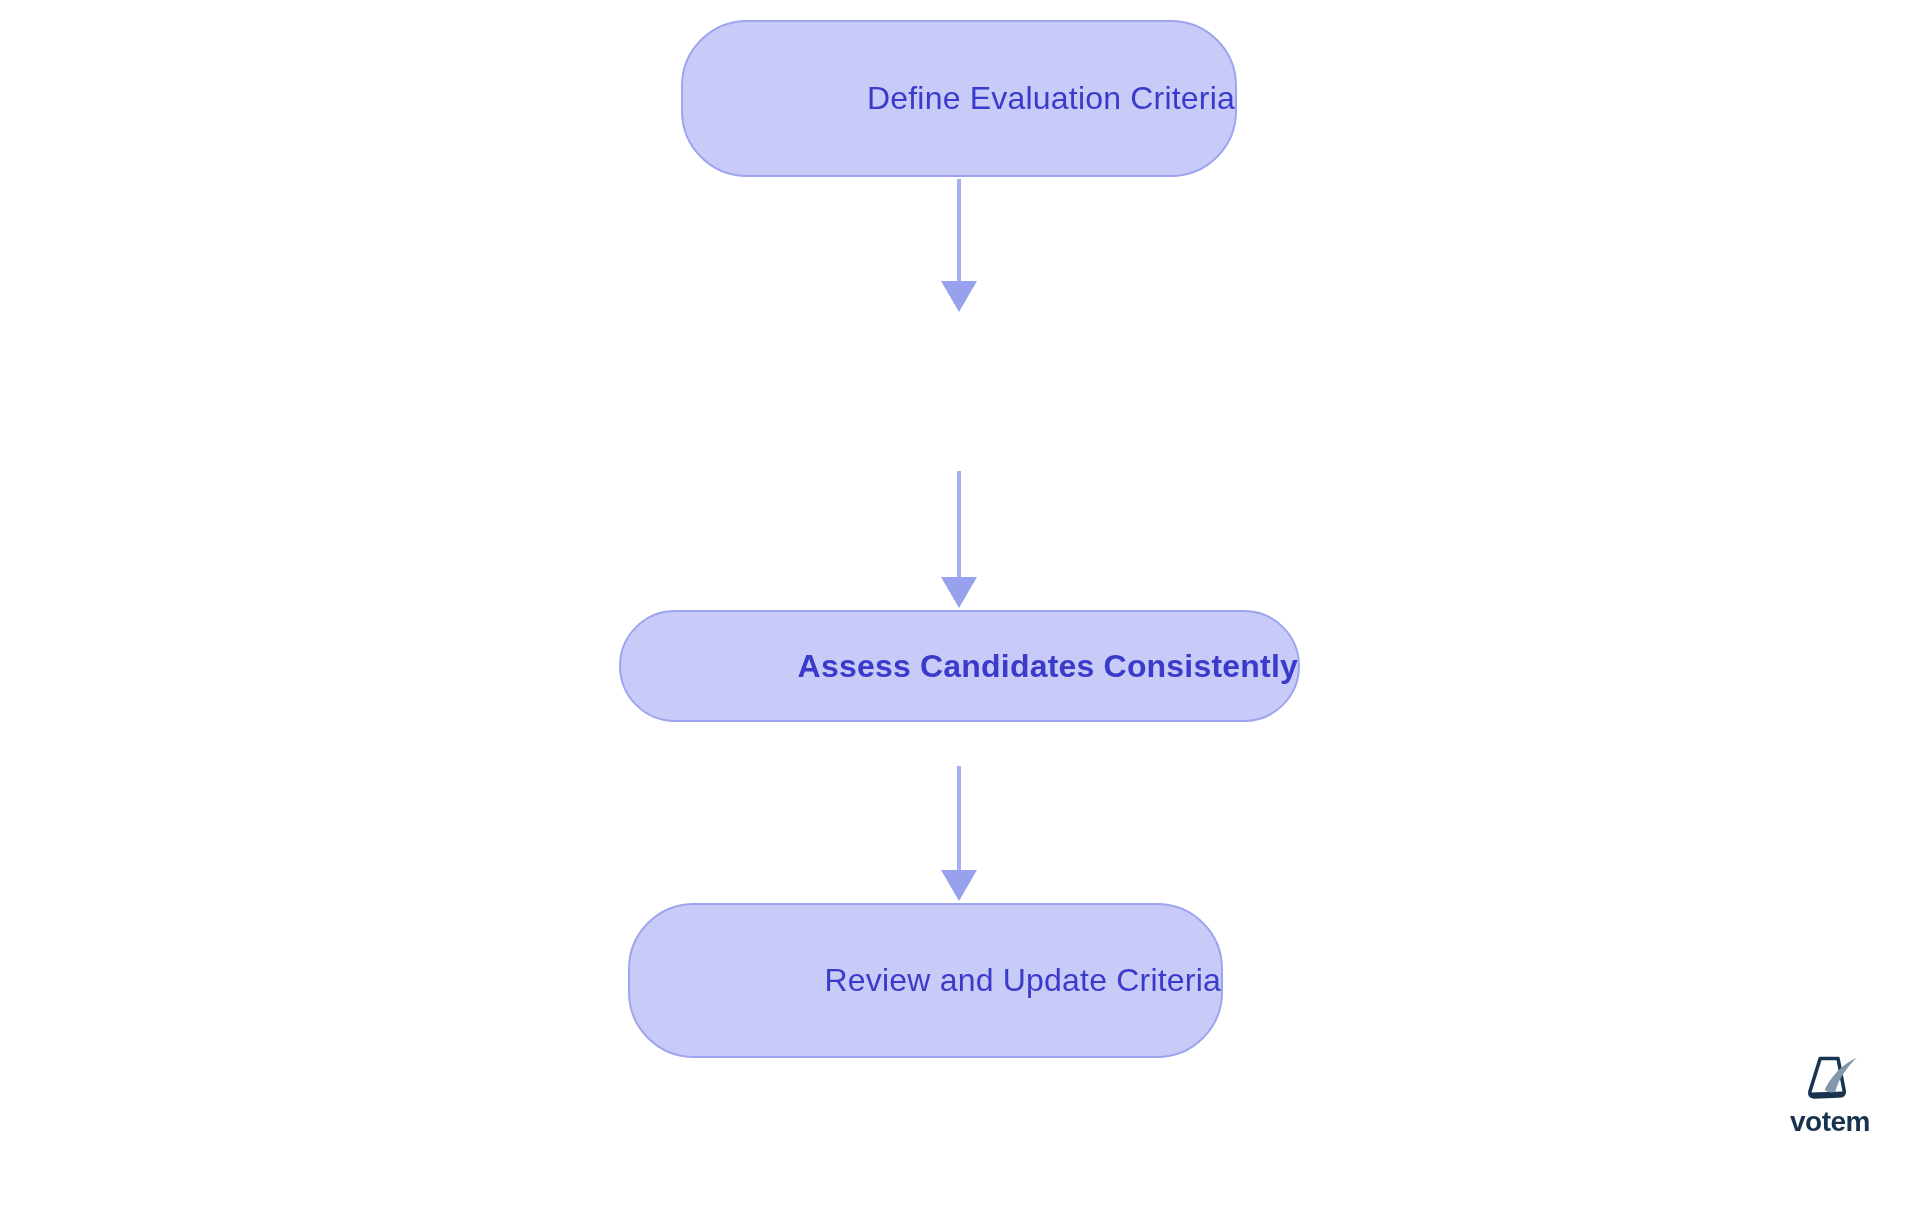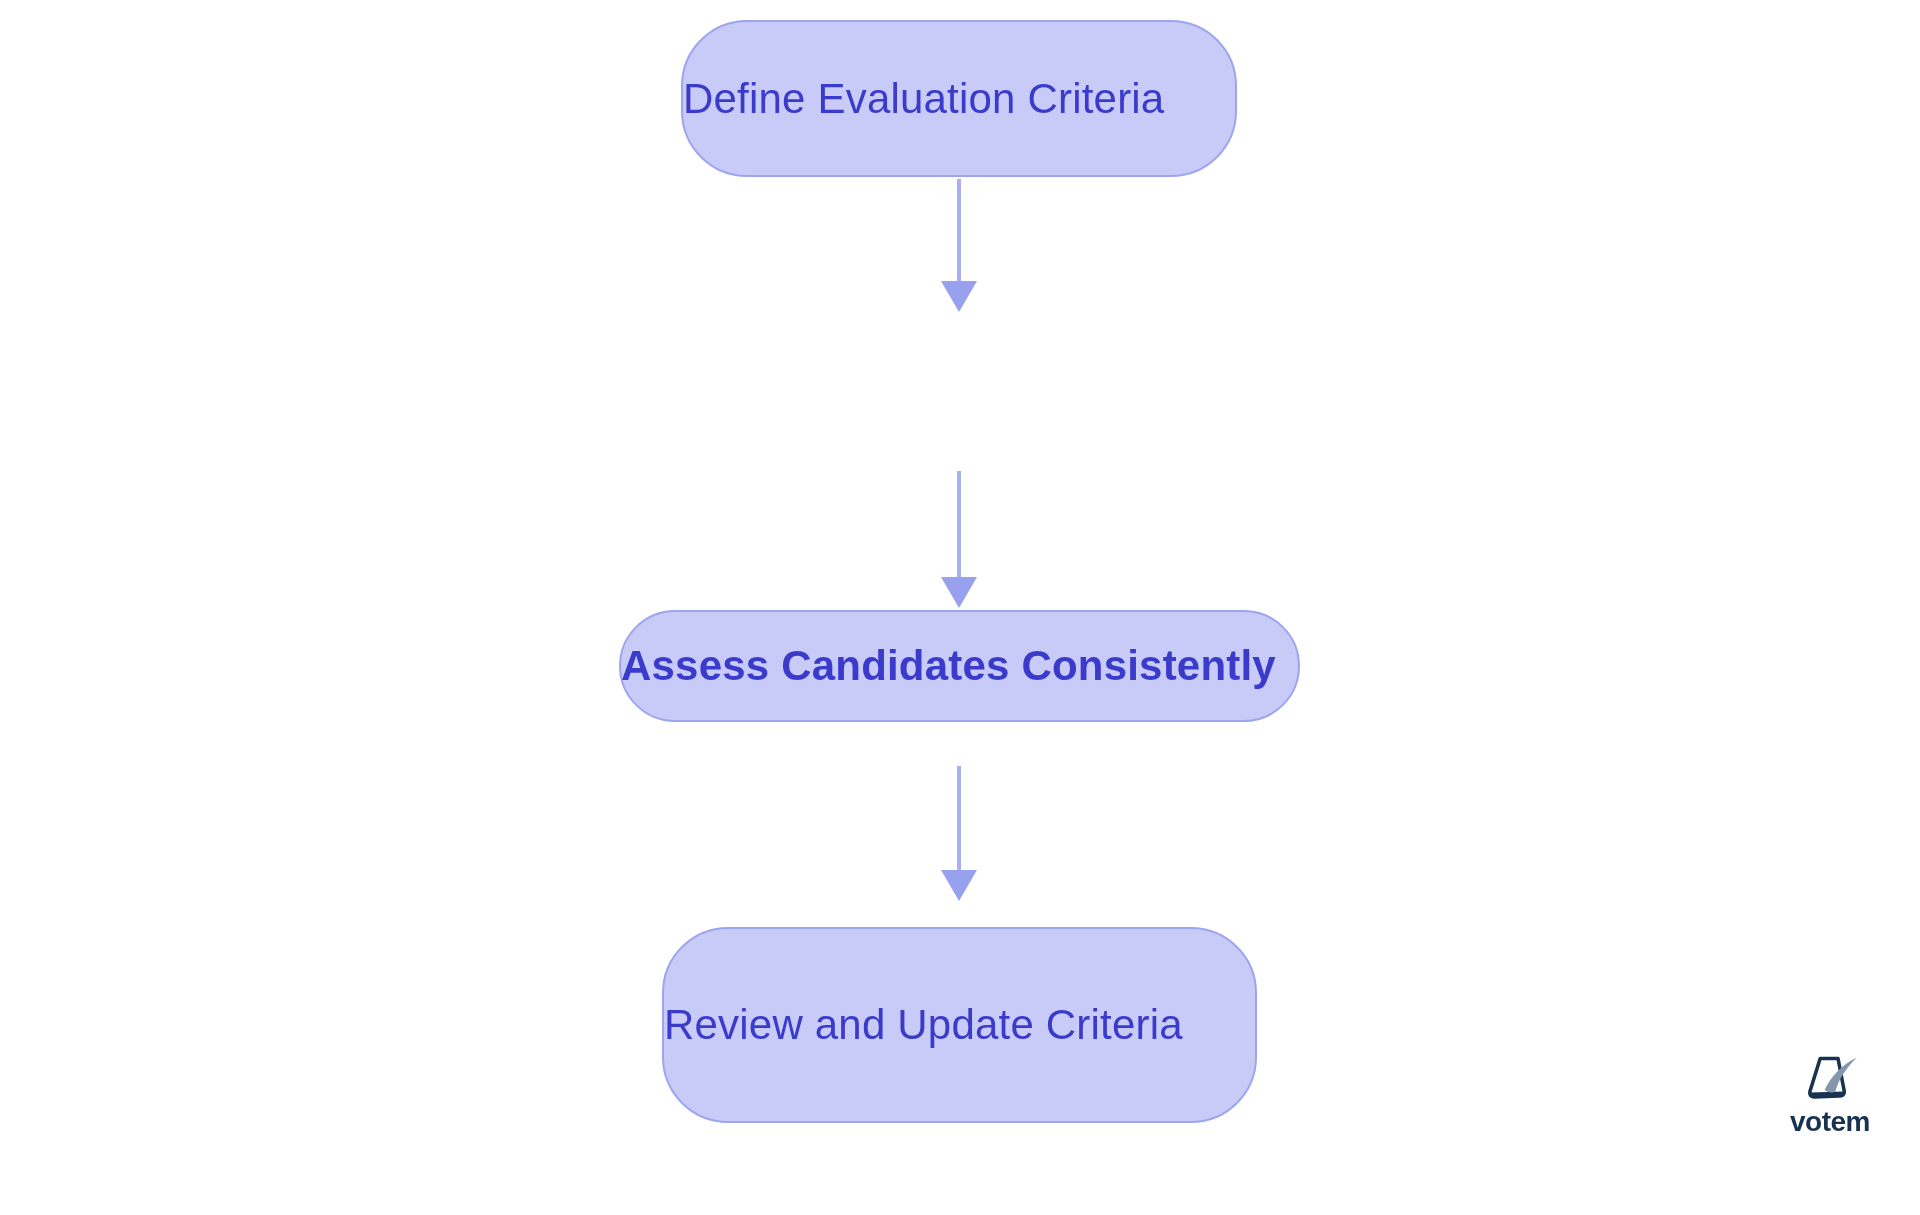--- a/index.html
+++ b/index.html
@@ -25,31 +25,31 @@
     overflow:hidden;
   }
   .flow-node{
     position:absolute;
     box-sizing:border-box;
     background:var(--node-fill);
     border:2px solid var(--node-border);
     border-radius:66px;
     display:flex;
     align-items:center;
-    justify-content:flex-start;
+    justify-content:flex-end;
     color:var(--node-text);
-    font-size:42px;
+    font-size:32px;
     letter-spacing:0.2px;
     white-space:nowrap;
     text-align:center;
   }
   .n1{left:681px; top:20px;  width:556px; height:157px;}
   .n2{left:568px; top:315px; width:786px; height:155px;}
   .n3{left:619px; top:610px; width:681px; height:112px;font-weight:bold;}
-  .n4{left:662px; top:903px; width:595px; height:196px;margin-top:24px;}
+  .n4{left:628px; top:903px; width:595px; height:155px;}
 
   .flow-arrow{
     position:absolute;
     width:40px;
     display:flex;
     flex-direction:column;
     align-items:center;
   }
   .a1{left:939px; top:179px; height:133px;}
   .a2{left:939px; top:471px; height:137px;}

